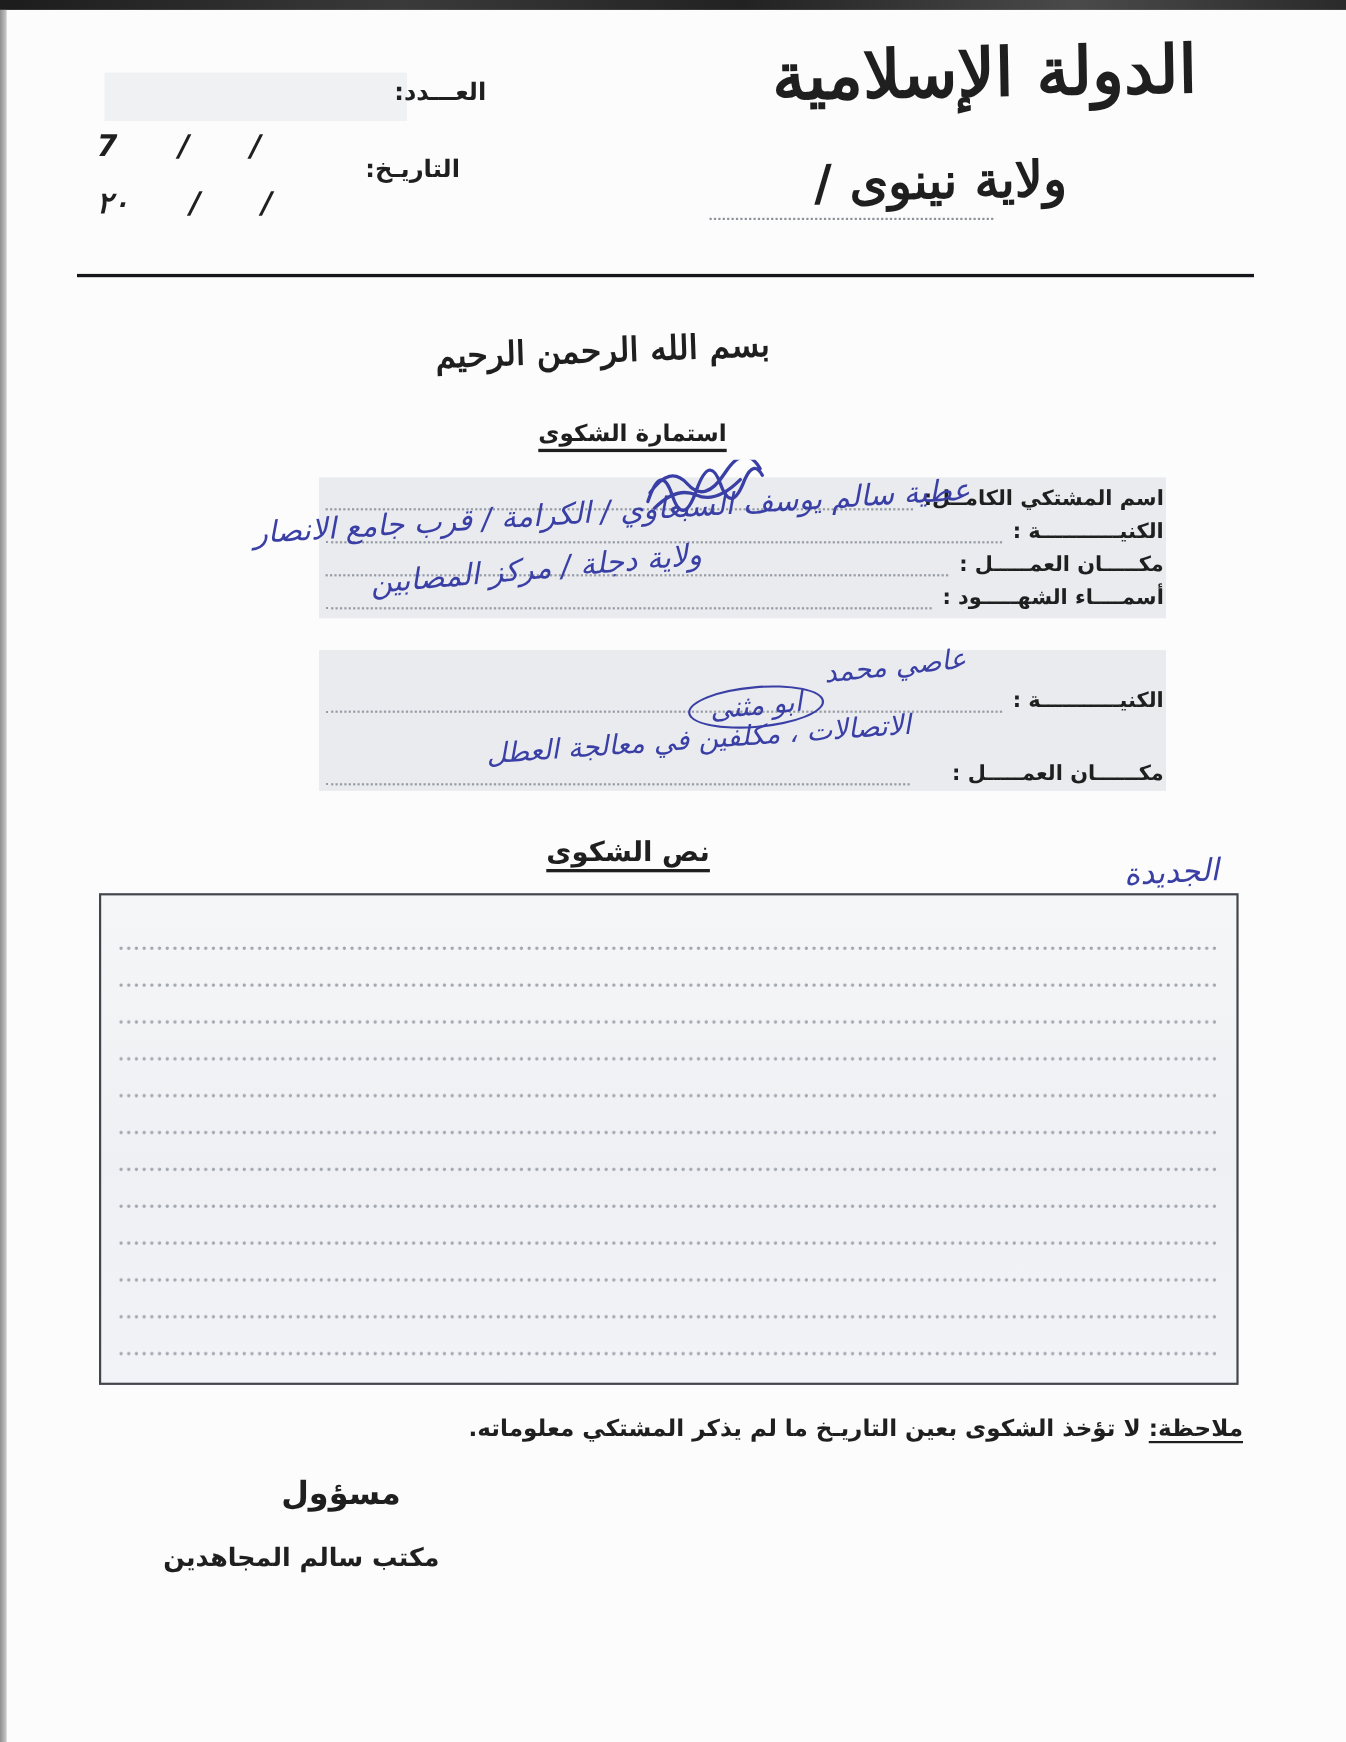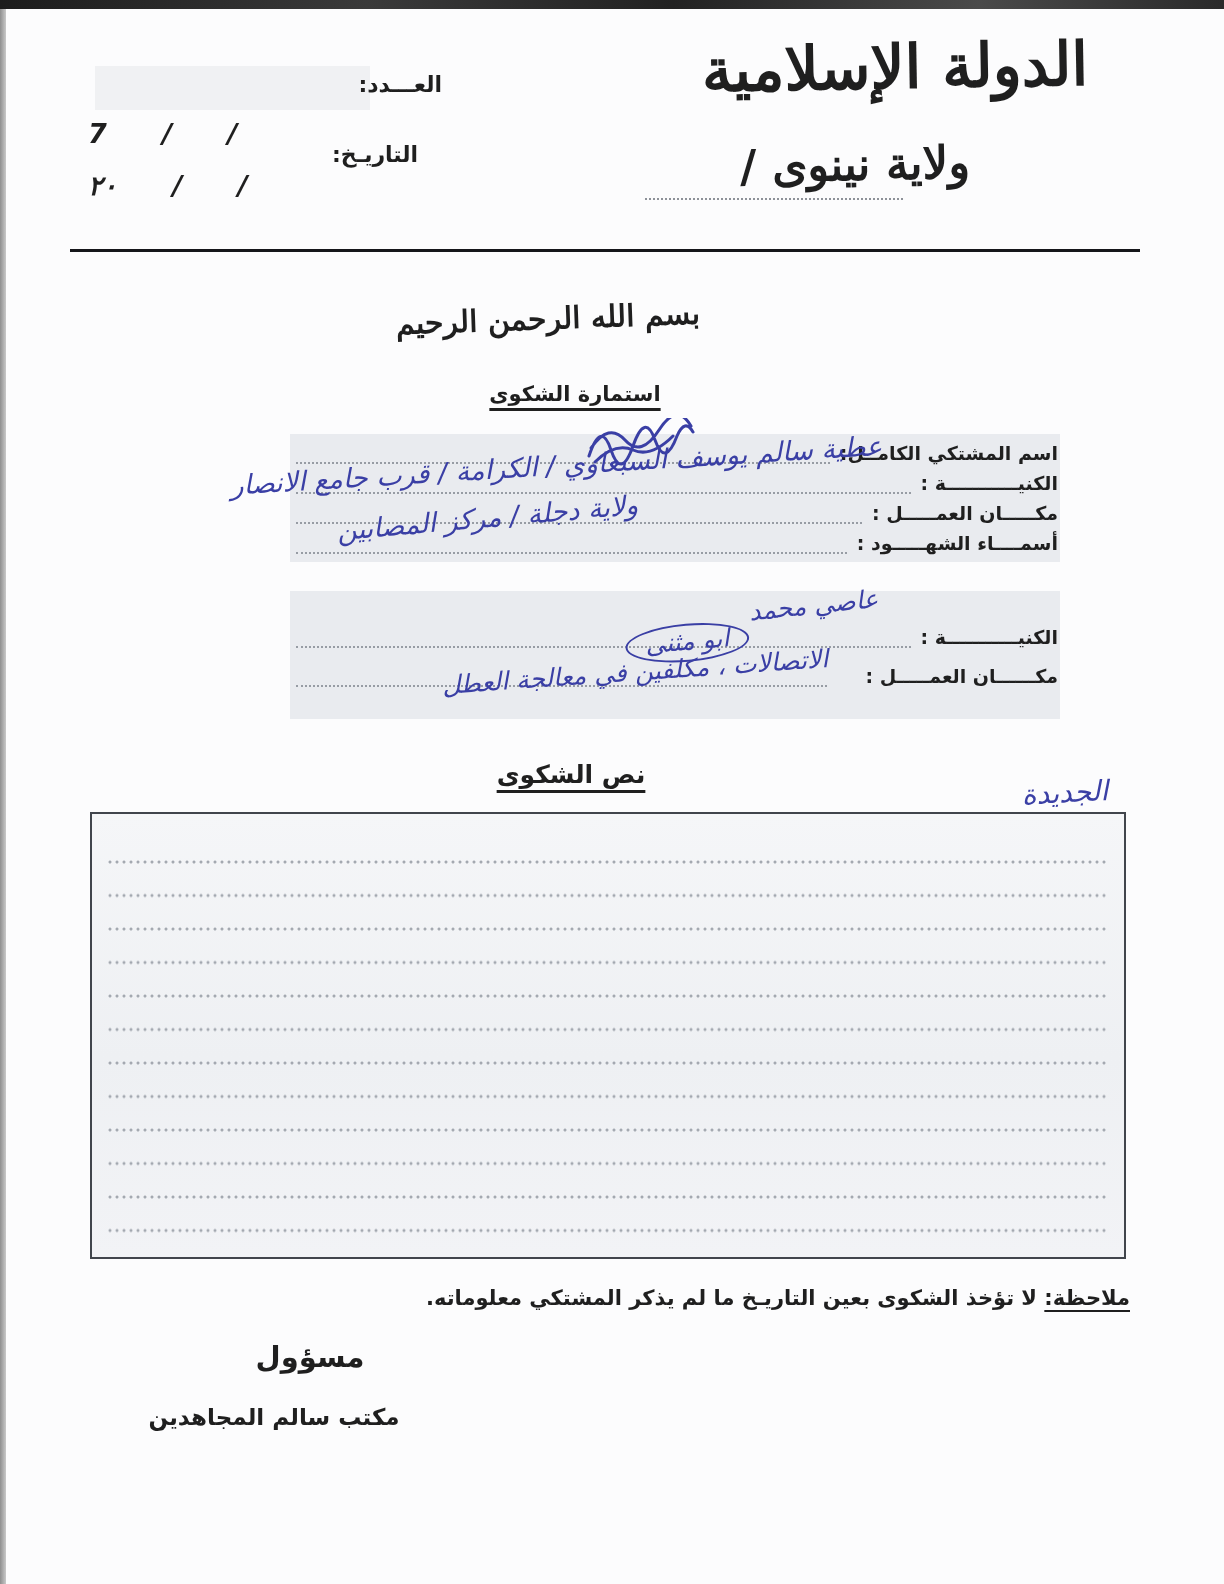--- a/index.html
+++ b/index.html
@@ -121,21 +121,21 @@
   <svg class="abs" style="left:585px;top:418px;width:112px;height:52px;" viewBox="0 0 112 52">
     <path d="M4,38 q12,-36 22,-6 t22,-4 t22,-6 t22,-4 q8,-18 16,-4 M6,30 q18,-26 34,-8 t34,-10 t32,-4 M10,44 q20,-20 38,-12 t40,-14" fill="none" stroke="#3a3fa5" stroke-width="3" stroke-linecap="round"></path>
   </svg>
   <div class="abs hw hw2">ولاية دجلة / مركز المصابين</div>
 
   <div class="abs tint" style="left:290px;top:591px;width:770px;height:128px;"></div>
   <div class="abs frow" style="top:624px;">
     <span class="flabel">الكنيـــــــــــة :</span>
     <span class="fdots"></span>
   </div>
-  <div class="abs frow" style="top:663px;gap:29px;">
+  <div class="abs frow" style="top:690px;gap:29px;">
     <span class="flabel">مكــــــان العمـــــل :</span>
     <span class="fdots"></span>
   </div>
 
   <div class="abs hw hw3">عاصي محمد</div>
   <div class="abs hw hw4">
     <span class="circ">ابو مثنى</span>
   </div>
   <div class="abs hw hw5">الاتصالات ، مكلفين في معالجة العطل</div>
 

